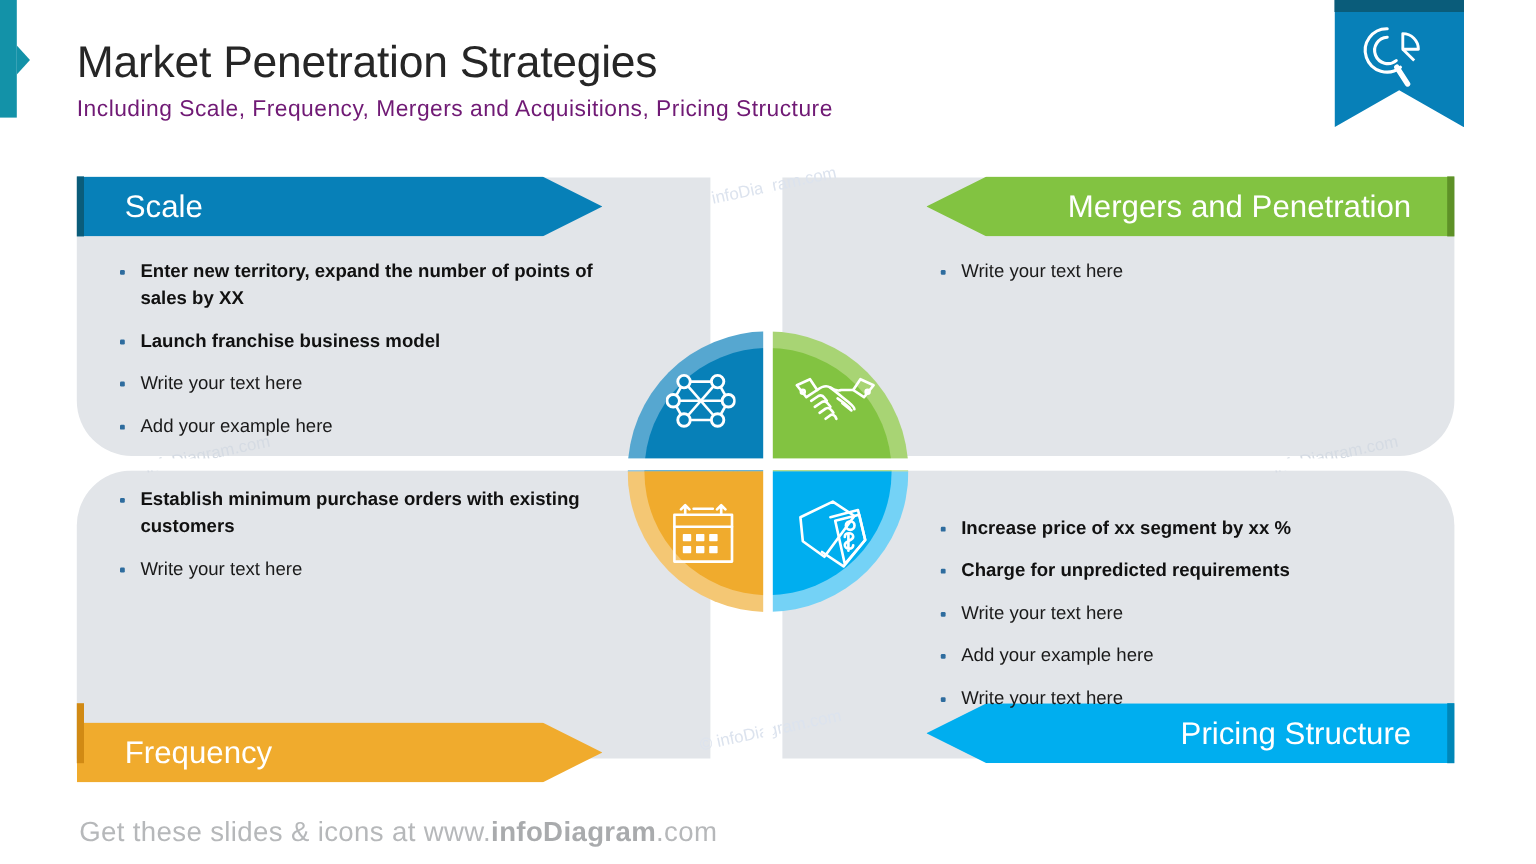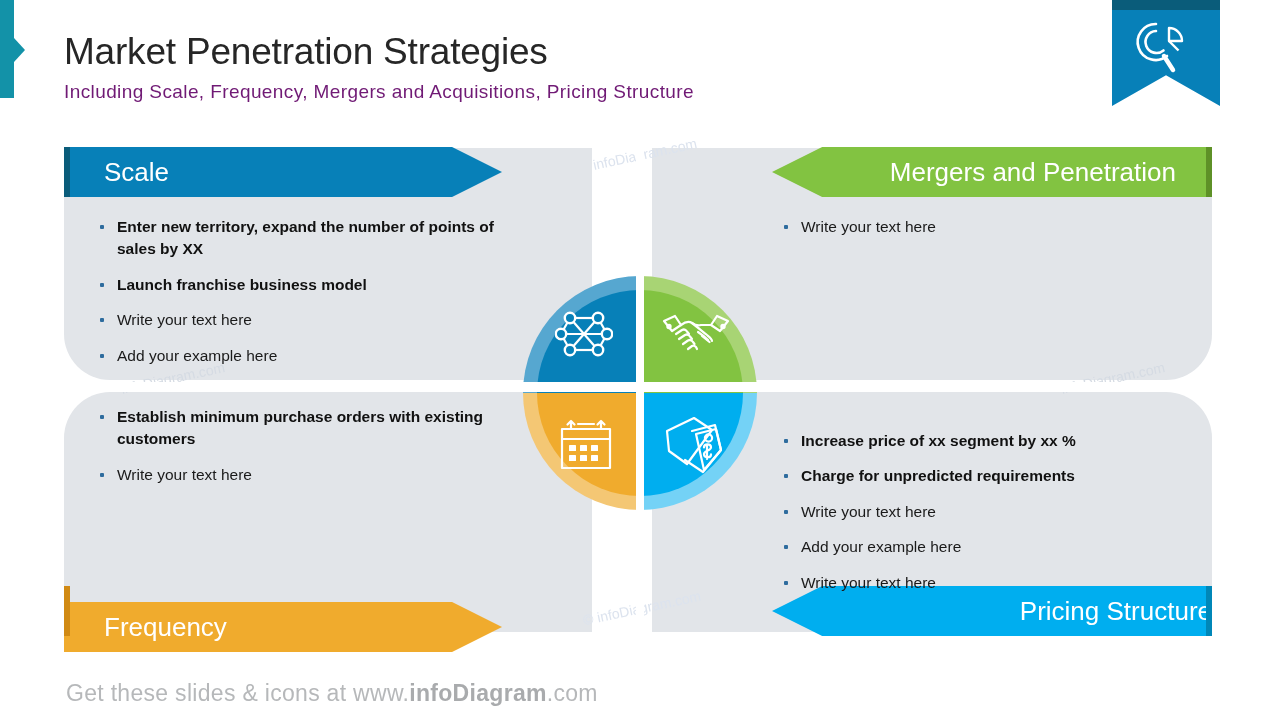--- a/index.html
+++ b/index.html
@@ -136,20 +136,21 @@
     position: absolute; left: 1206px; top: 147px;
     width: 6px; height: 50px; background: #5E9127; z-index: 4;
   }
 
   
   #banner-pricing {
     left: 772px; top: 586px; width: 440px;
     background: #00AEEF;
     clip-path: polygon(11.4% 0, 100% 0, 100% 100%, 11.4% 100%, 0 50%);
     justify-content: flex-end;
+    padding-right: 36px;
     box-sizing: border-box;
   }
   #banner-pricing-edge {
     position: absolute; left: 1206px; top: 586px;
     width: 6px; height: 50px; background: #0087B8; z-index: 4;
   }
 
   
   .bullet-list {
     position: absolute;

